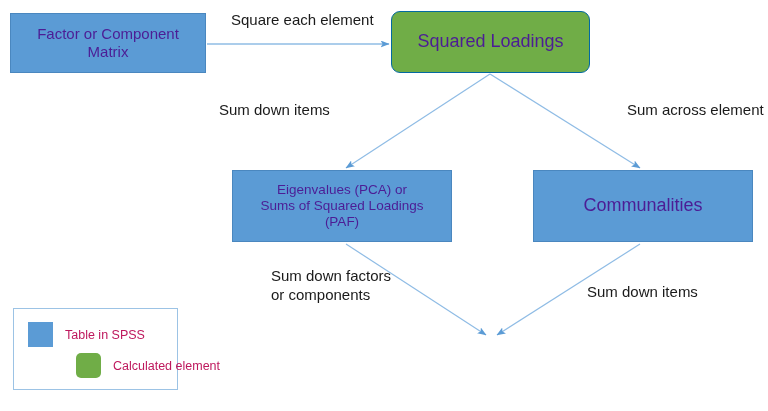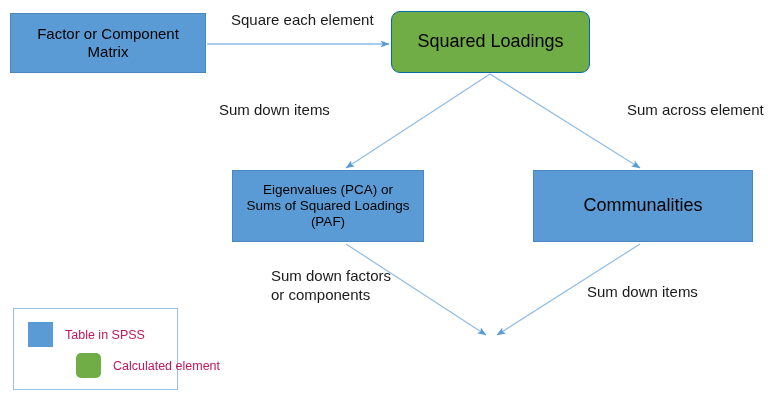--- a/index.html
+++ b/index.html
@@ -16,21 +16,21 @@
     height: 411px;
     background: #ffffff;
     overflow: hidden;
   }
   .node {
     position: absolute;
     display: flex;
     align-items: center;
     justify-content: center;
     text-align: center;
-    color: #000000;
+    color: #4c1d95;
     line-height: 1.18;
     box-sizing: border-box;
   }
   .node-blue {
     background: #5B9BD5;
     border: 1px solid #4a87bf;
   }
   .node-green {
     background: #70AD47;
     border: 1px solid #0369a1;
@@ -44,21 +44,21 @@
 
   #node-factor-matrix {
     left: 10px; top: 13px; width: 196px; height: 60px;
     font-size: 15px;
   }
   #node-squared-loadings {
     left: 391px; top: 11px; width: 199px; height: 62px;
     font-size: 18px;
   }
   #node-eigenvalues {
-    left: 232px; top: 170px; width: 192px; height: 72px;
+    left: 232px; top: 170px; width: 220px; height: 72px;
     font-size: 13.5px;
   }
   #node-communalities {
     left: 533px; top: 170px; width: 220px; height: 72px;
     font-size: 18px;
   }
   #node-total-variance {
     left: 387px; top: 337px; width: 216px; height: 66px;
     font-size: 18px;
   }

